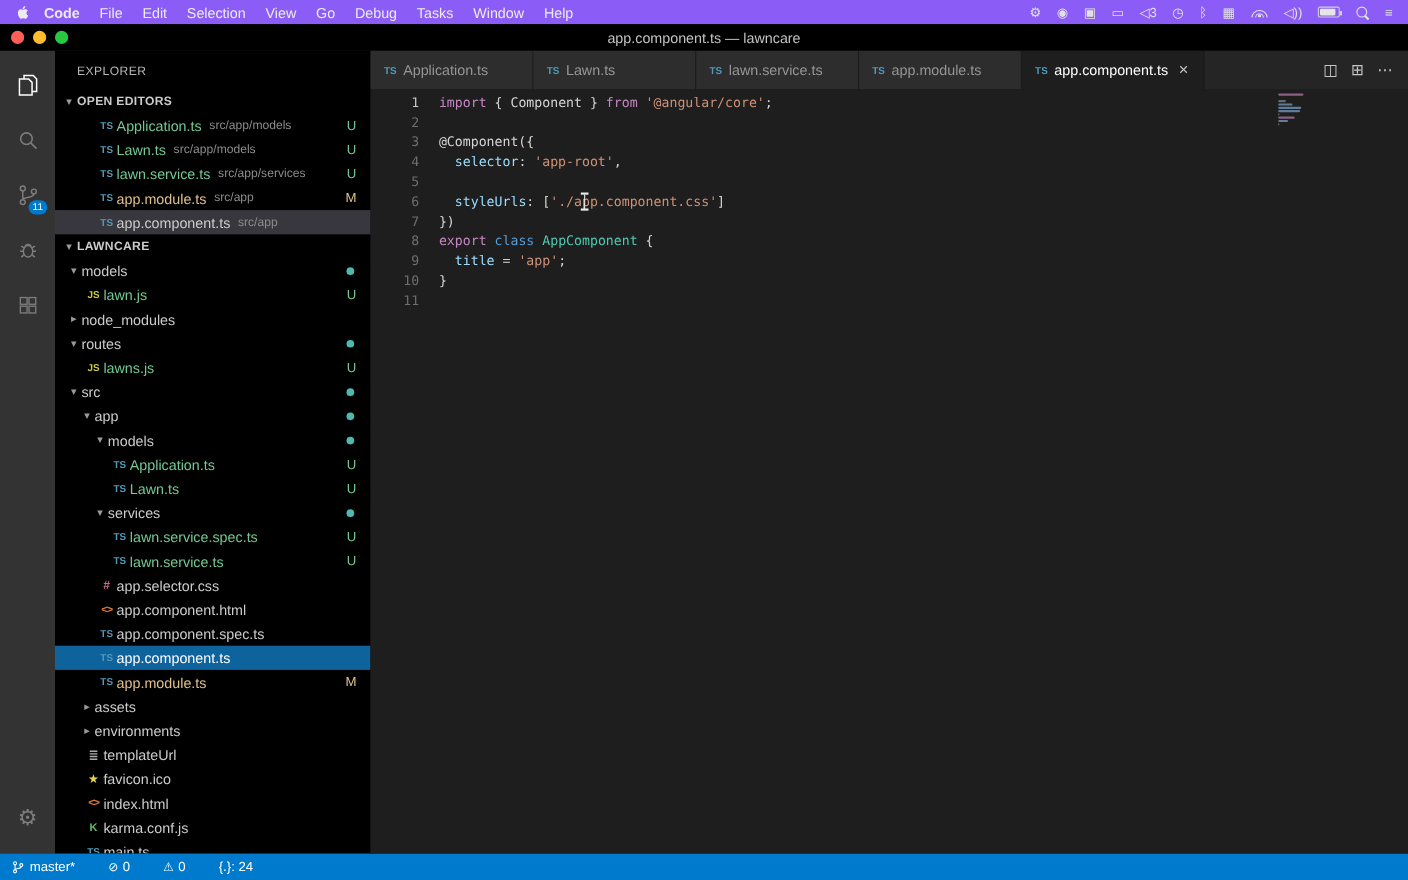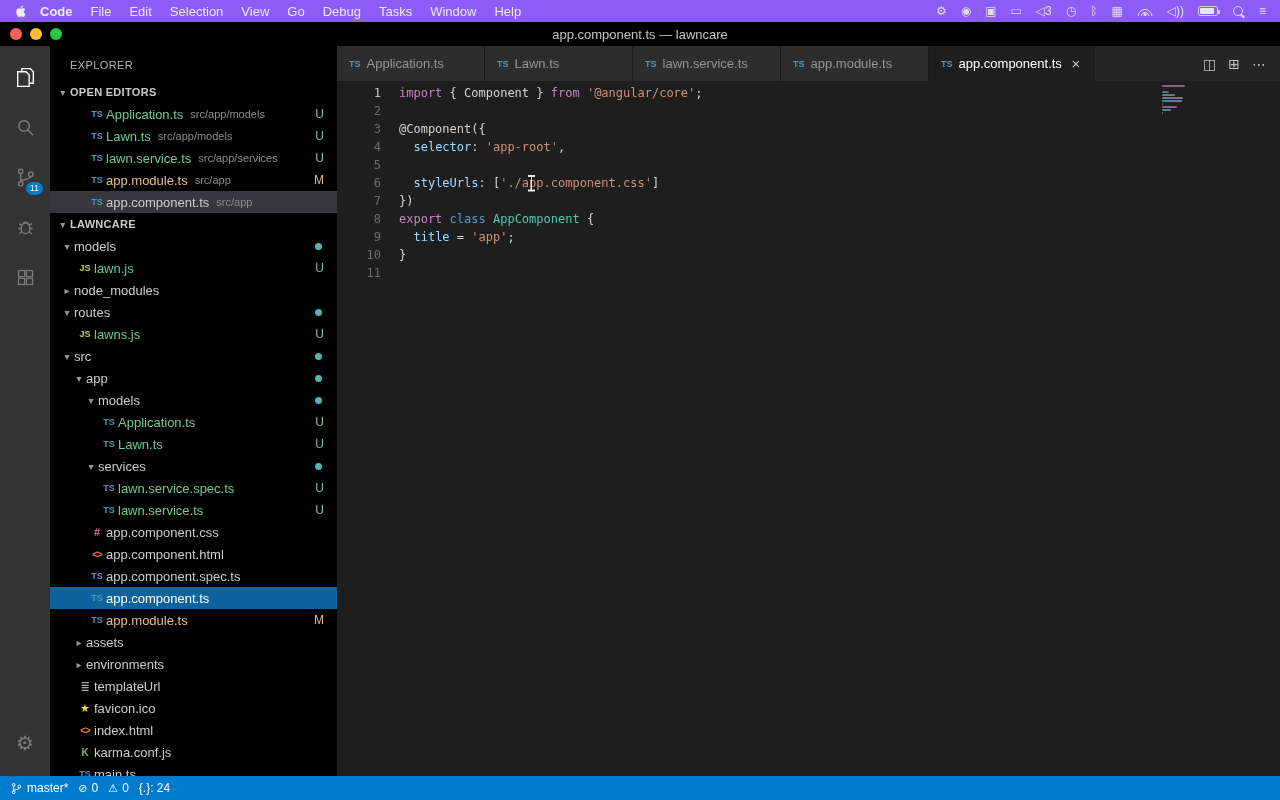--- a/index.html
+++ b/index.html
@@ -96,21 +96,21 @@
   .tk-ty{color:#4ec9b0;}.tk-pr{color:#9cdcfe;}.tk-str{color:#ce9178;}
   .minimap{position:absolute;top:4px;right:66px;width:52px;}
   .mm-line{height:2px;margin-bottom:1px;border-radius:1px;}
   .mouse-cursor{position:absolute;left:190px;top:94px;width:9px;height:17px;z-index:5;pointer-events:none;}
   .mouse-cursor::before{content:"";position:absolute;left:3.8px;top:1.5px;bottom:1.5px;width:1.5px;background:#e8e8e8;}
   .mouse-cursor::after{content:"";position:absolute;left:1px;top:0;width:7px;height:1.5px;background:#e8e8e8;
     box-shadow:0 14.5px 0 #e8e8e8;}
 
   .statusbar{flex:0 0 24px;height:24px;background:#007acc;color:#ffffff;display:flex;align-items:center;
     font-size:12px;padding:0 10px;}
-  .sb-left{display:flex;align-items:center;gap:10px;}
+  .sb-left{display:flex;align-items:center;gap:30px;}
   .sb-right{margin-left:auto;display:flex;align-items:center;gap:16px;}
   .sb-item{display:flex;align-items:center;gap:4px;white-space:nowrap;}
   .sb-icon{display:flex;align-items:center;font-size:11px;}
 </style>
 </head>
 <body>
 
 <div class="screen">
 
   <header class="mac-menubar">
@@ -318,21 +318,21 @@
           </div>
           <div class="tree-row" style="padding-left: 46px;">
             <span class="file-spacer"></span>
             <span class="fi fi-ts">TS</span>
             <span class="tree-label label-U">lawn.service.ts</span>
             <span class="row-badge badge-U">U</span>
           </div>
           <div class="tree-row" style="padding-left: 34px;">
             <span class="file-spacer"></span>
             <span class="fi fi-css">#</span>
-            <span class="tree-label">app.component.css</span>
+            <span class="tree-label">app.selector.css</span>
           </div>
           <div class="tree-row" style="padding-left: 34px;">
             <span class="file-spacer"></span>
             <span class="fi fi-html">&lt;&gt;</span>
             <span class="tree-label">app.component.html</span>
           </div>
           <div class="tree-row" style="padding-left: 34px;">
             <span class="file-spacer"></span>
             <span class="fi fi-ts">TS</span>
             <span class="tree-label">app.component.spec.ts</span>

